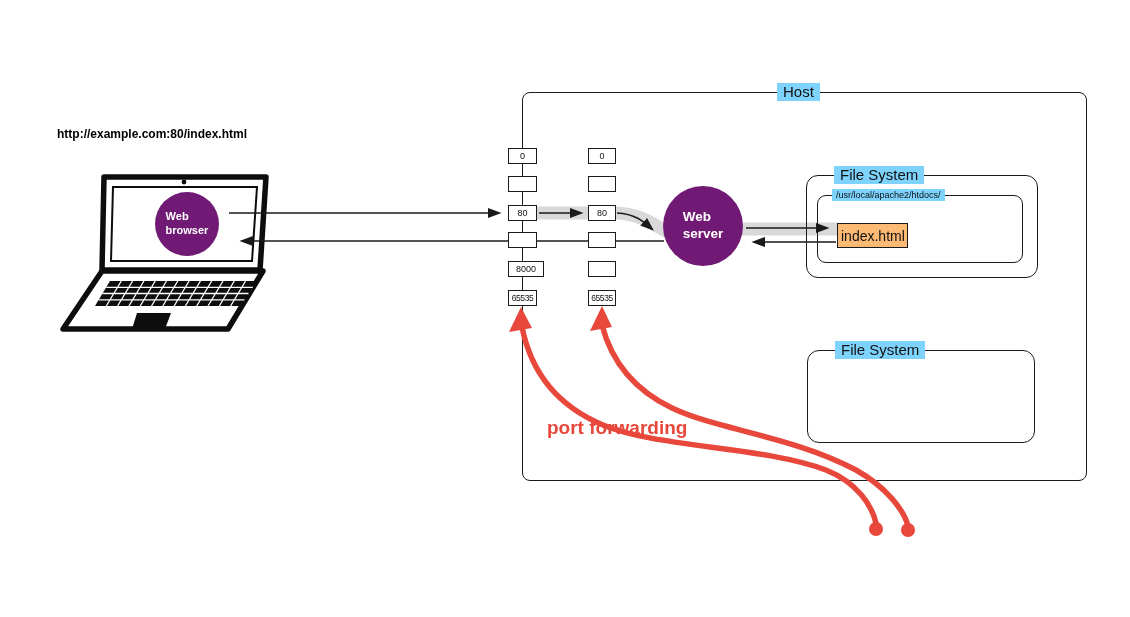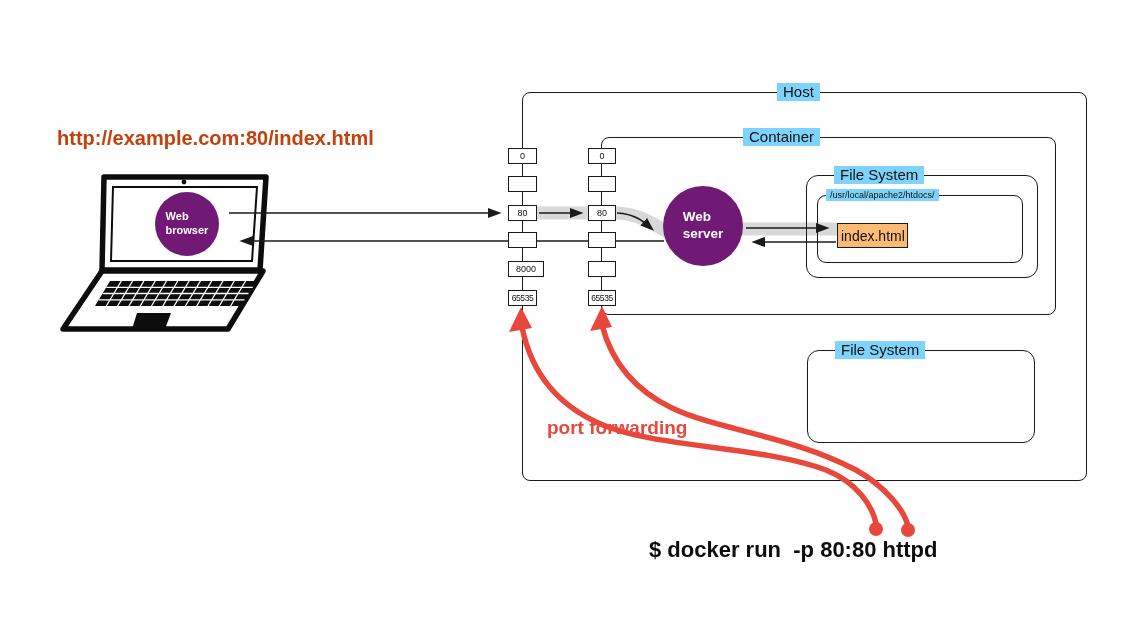--- a/index.html
+++ b/index.html
@@ -21,21 +21,21 @@
     font-size:9px;color:#111;z-index:4;overflow:hidden;
   }
   .port.tight{letter-spacing:-0.4px;font-size:8.5px;text-align:right;}
   .circle{
     position:absolute;background:#701a75;border-radius:50%;color:#fff;
     display:flex;align-items:center;justify-content:center;text-align:left;
     font-weight:bold;white-space:pre-line;z-index:4;line-height:1.25;
   }
   #browser-circle{left:155px;top:192px;width:64px;height:64px;font-size:11px;}
   #server-circle{left:663px;top:186px;width:80px;height:80px;font-size:13.5px;}
-  #url-text{position:absolute;left:57px;top:127px;font-size:20px;font-weight:bold;color:#c2410c;z-index:2;white-space:nowrap;}
+  #url-text{position:absolute;left:57px;top:127px;font-size:12px;font-weight:bold;color:#000000;z-index:2;white-space:nowrap;}
   #index-box{
     position:absolute;left:837px;top:223px;width:71px;height:25px;box-sizing:border-box;
     border:1.8px solid #1a1a1a;background:#fdba74;display:flex;align-items:center;
     font-size:14px;padding-left:3px;z-index:4;white-space:nowrap;
   }
   #port-forwarding{
     position:absolute;left:547px;top:394px;font-size:19px;font-weight:bold;z-index:7;white-space:nowrap;
   }
   #docker-command{
     position:absolute;left:649px;top:537px;font-size:22px;font-weight:bold;color:#0d0d0d;
@@ -86,30 +86,27 @@
 
   <div id="url-text">http://example.com:80/index.html</div>
 
   <div class="circle" id="browser-circle">Web
 browser</div>
 
   <div class="box" style="left:522px;top:92px;width:565px;height:389px;border-radius:8px;">
     <span class="box-label" style="left:254px;">Host</span>
   </div>
 
-  <div class="box" style="left:601px;top:137px;width:455px;height:178px;border-radius:8px;">
-    <span class="box-label" style="left:141px;">Container</span>
-  </div>
 
   <div class="box" style="left:806px;top:175px;width:232px;height:103px;border-radius:12px;">
     <span class="box-label" style="left:27px;">File System</span>
   </div>
 
   <div class="box" style="left:817px;top:195px;width:206px;height:68px;border-radius:9px;">
-    <span class="box-label small-label" style="left:8px;">/usr/local/apache2/htdocs/</span>
+    <span class="box-label small-label" style="left:14px;">/usr/local/apache2/htdocs/</span>
   </div>
 
   <div id="index-box">index.html</div>
 
   <div class="box" style="left:807px;top:350px;width:228px;height:93px;border-radius:12px;">
     <span class="box-label" style="left:27px;">File System</span>
   </div>
 
   <div class="circle" id="server-circle">Web
 server</div>
@@ -134,15 +131,14 @@
       <path d="M602 325 C609 352 626 386 672 408 C718 430 792 436 856 470 C886 487 904 510 908 526"></path>
     </g>
     <polygon points="521,307 509,332 532,328" fill="#e8483c"></polygon>
     <polygon points="602,306 590,331 612,327" fill="#e8483c"></polygon>
     <circle cx="876" cy="529" r="7" fill="#e8483c"></circle>
     <circle cx="908" cy="530" r="7" fill="#e8483c"></circle>
   </svg>
 
   <div id="port-forwarding" style="color: rgb(232, 72, 60); margin-top: 23px;">port forwarding</div>
 
-  <div id="docker-command">$ docker run  -p 80:80 httpd</div>
 
 </div>
 
 </body></html>

